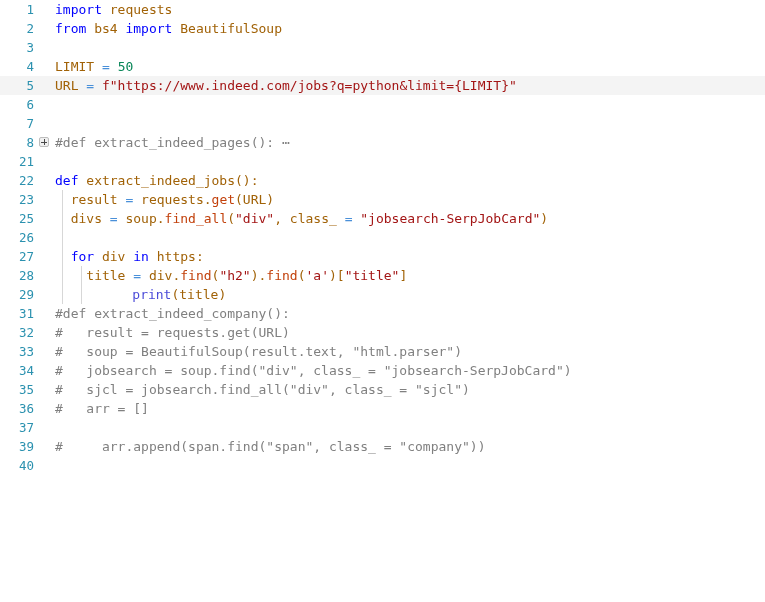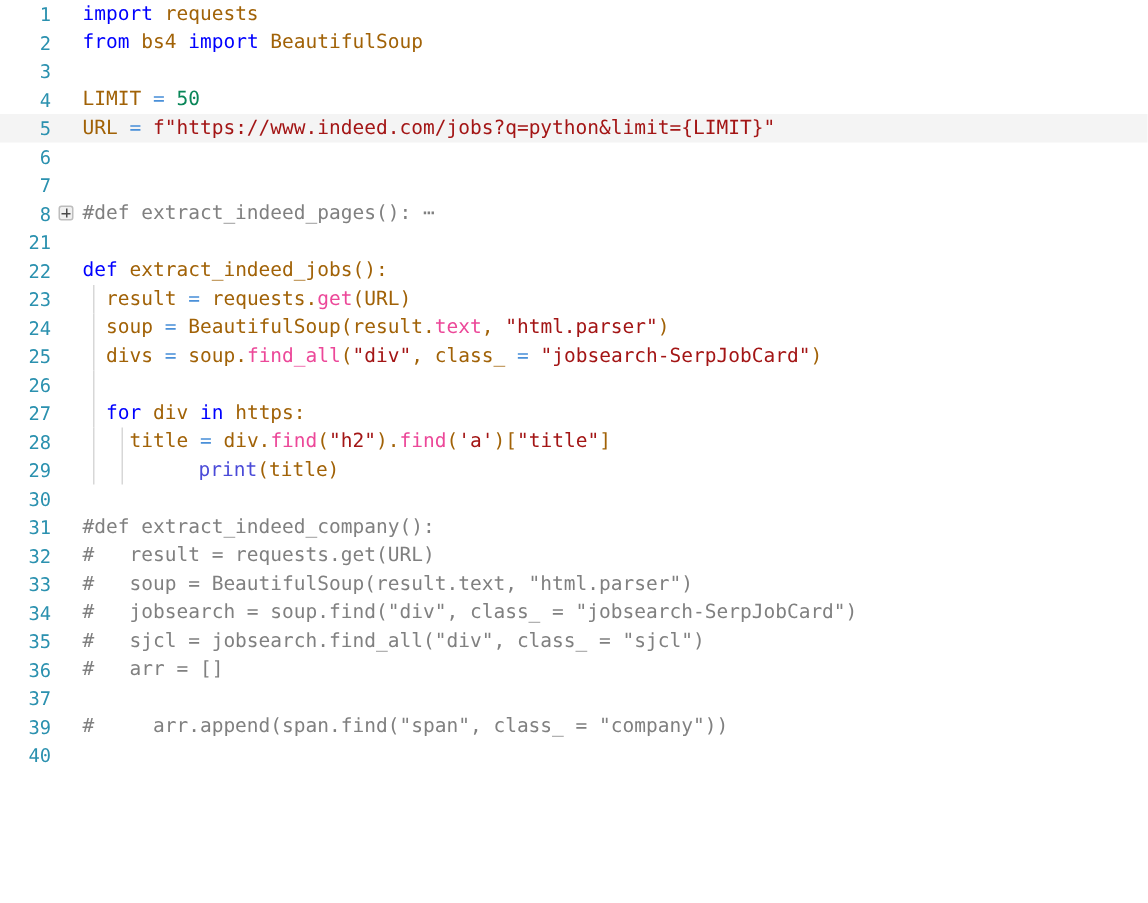--- a/index.html
+++ b/index.html
@@ -104,21 +104,21 @@
     height: 19px;
     background: #d7d7d7;
   }
   .guide.g1 { left: 62px; }
   .guide.g2 { left: 81px; }
 
   
   .t-kw   { color: #0000ff; }            
   .t-str  { color: #a31515; }            
   .t-num  { color: #098658; }            
-  .t-fn   { color: #ec4899; }            
+  .t-fn   { color: #c2410c; }            
   .t-builtin { color: #4b4bd8; margin-left: 46px; }         
   .t-op   { color: #4a90d9; }            
   .t-cmt  { color: #808080; }            
   .t-id   { color: #a16207; margin-top: 20px; }            
 </style>
 </head>
 <body>
 
 <div id="editor">
   <div id="lines-host">
@@ -126,27 +126,25 @@
       <div class="line"><div class="gutter">2</div><div class="code"><span class="t-kw">from</span><span class="t-id"> bs4 </span><span class="t-kw">import</span><span class="t-id"> BeautifulSoup</span></div></div>
       <div class="line"><div class="gutter">3</div><div class="code"></div></div>
       <div class="line"><div class="gutter">4</div><div class="code"><span class="t-id">LIMIT </span><span class="t-op">=</span><span class="t-id"> </span><span class="t-num">50</span></div></div>
       <div class="line active"><div class="gutter">5</div><div class="code"><span class="t-id">URL </span><span class="t-op">=</span><span class="t-id"> </span><span class="t-str">f"https://www.indeed.com/jobs?q=python&amp;limit={LIMIT}"</span></div></div>
       <div class="line"><div class="gutter">6</div><div class="code"></div></div>
       <div class="line"><div class="gutter">7</div><div class="code"></div></div>
       <div class="line"><div class="gutter">8</div><div class="foldcol"><div class="fold-box"></div></div><div class="code"><span class="t-cmt">#def extract_indeed_pages(): ⋯</span></div></div>
       <div class="line"><div class="gutter">21</div><div class="code"></div></div>
       <div class="line"><div class="gutter">22</div><div class="code"><span class="t-kw">def</span><span class="t-id"> extract_indeed_jobs():</span></div></div>
       <div class="line"><div class="guide g1"></div><div class="gutter">23</div><div class="code"><span class="t-id">  result </span><span class="t-op">=</span><span class="t-id"> requests.</span><span class="t-fn">get</span><span class="t-id">(URL)</span></div></div>
-      <div class="line"><div class="guide g1"></div><div class="gutter">24</div><div class="code"><span class="t-id">  soup </span><span class="t-op">=</span><span class="t-id"> BeautifulSoup(result.</span><span class="t-fn">text</span><span class="t-id">, </span><span class="t-str">"html.parser"</span><span class="t-id">)</span></div></div>
       <div class="line"><div class="guide g1"></div><div class="gutter">25</div><div class="code"><span class="t-id">  divs </span><span class="t-op">=</span><span class="t-id"> soup.</span><span class="t-fn">find_all</span><span class="t-id">(</span><span class="t-str">"div"</span><span class="t-id">, class_ </span><span class="t-op">=</span><span class="t-id"> </span><span class="t-str">"jobsearch-SerpJobCard"</span><span class="t-id">)</span></div></div>
       <div class="line"><div class="guide g1"></div><div class="gutter">26</div><div class="code"></div></div>
       <div class="line"><div class="guide g1"></div><div class="gutter">27</div><div class="code"><span class="t-id">  </span><span class="t-kw">for</span><span class="t-id"> div </span><span class="t-kw">in</span><span class="t-id"> https:</span></div></div>
       <div class="line"><div class="guide g1"></div><div class="guide g2"></div><div class="gutter">28</div><div class="code"><span class="t-id">    title </span><span class="t-op">=</span><span class="t-id"> div.</span><span class="t-fn">find</span><span class="t-id">(</span><span class="t-str">"h2"</span><span class="t-id">).</span><span class="t-fn">find</span><span class="t-id">(</span><span class="t-str">'a'</span><span class="t-id">)[</span><span class="t-str">"title"</span><span class="t-id">]</span></div></div>
       <div class="line"><div class="guide g1"></div><div class="guide g2"></div><div class="gutter">29</div><div class="code"><span class="t-id">    </span><span class="t-builtin">print</span><span class="t-id">(title)</span></div></div>
-      <div class="line"><div class="gutter">30</div><div class="code"></div></div>
       <div class="line"><div class="gutter">31</div><div class="code"><span class="t-cmt">#def extract_indeed_company():</span></div></div>
       <div class="line"><div class="gutter">32</div><div class="code"><span class="t-cmt">#   result = requests.get(URL)</span></div></div>
       <div class="line"><div class="gutter">33</div><div class="code"><span class="t-cmt">#   soup = BeautifulSoup(result.text, "html.parser")</span></div></div>
       <div class="line"><div class="gutter">34</div><div class="code"><span class="t-cmt">#   jobsearch = soup.find("div", class_ = "jobsearch-SerpJobCard")</span></div></div>
       <div class="line"><div class="gutter">35</div><div class="code"><span class="t-cmt">#   sjcl = jobsearch.find_all("div", class_ = "sjcl")</span></div></div>
       <div class="line"><div class="gutter">36</div><div class="code"><span class="t-cmt">#   arr = []</span></div></div>
       <div class="line"><div class="gutter">37</div><div class="code"></div></div>
       <div class="line"><div class="gutter">39</div><div class="code"><span class="t-cmt">#     arr.append(span.find("span", class_ = "company"))</span></div></div>
       <div class="line"><div class="gutter">40</div><div class="code"></div></div>
     </div>

